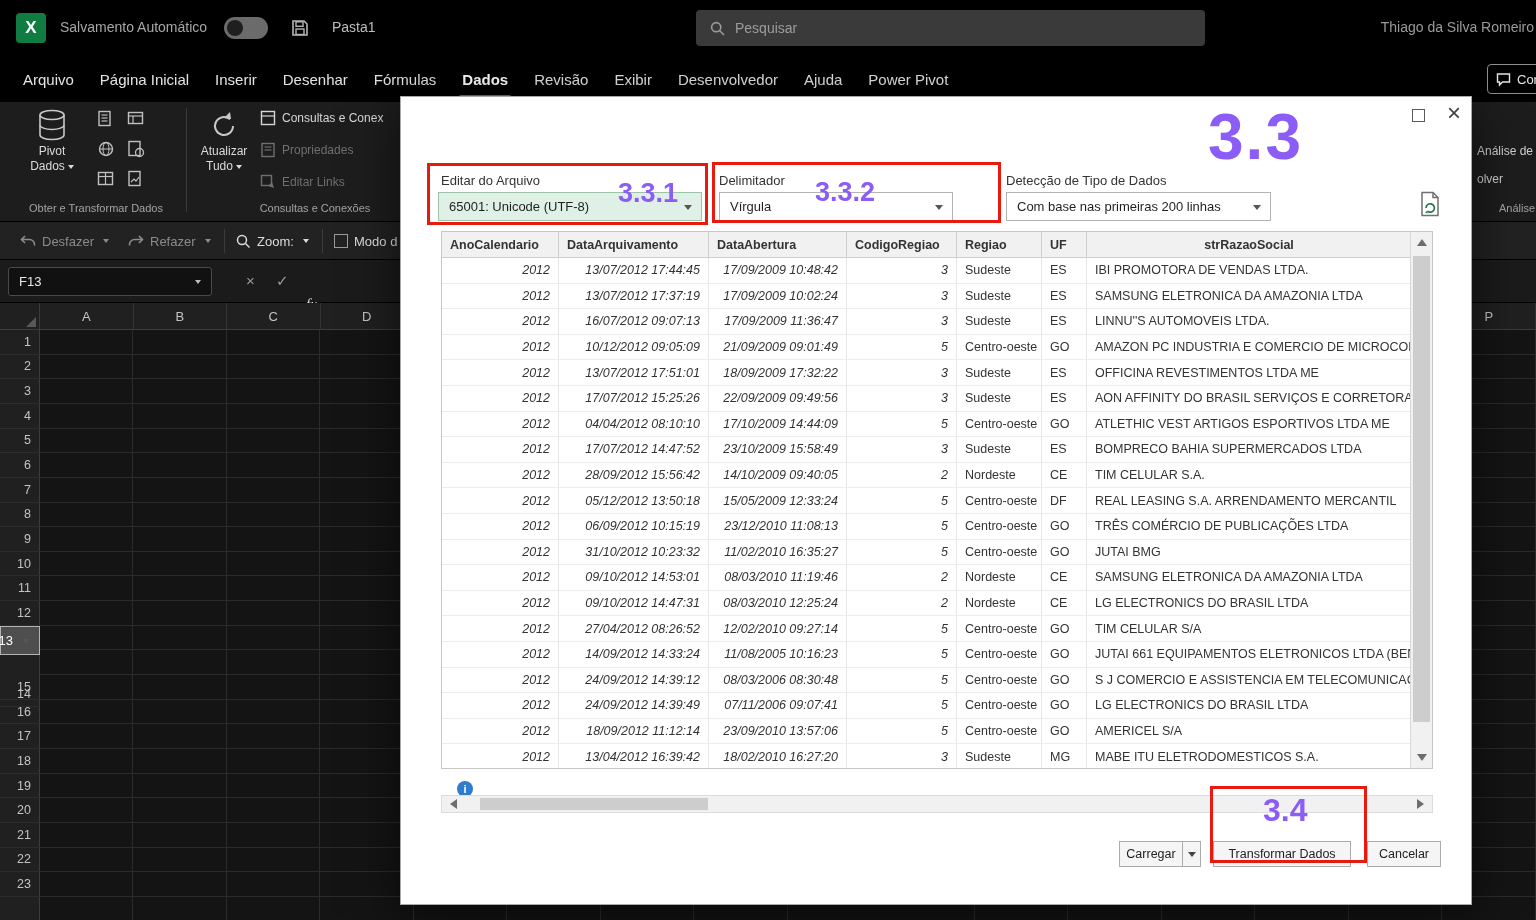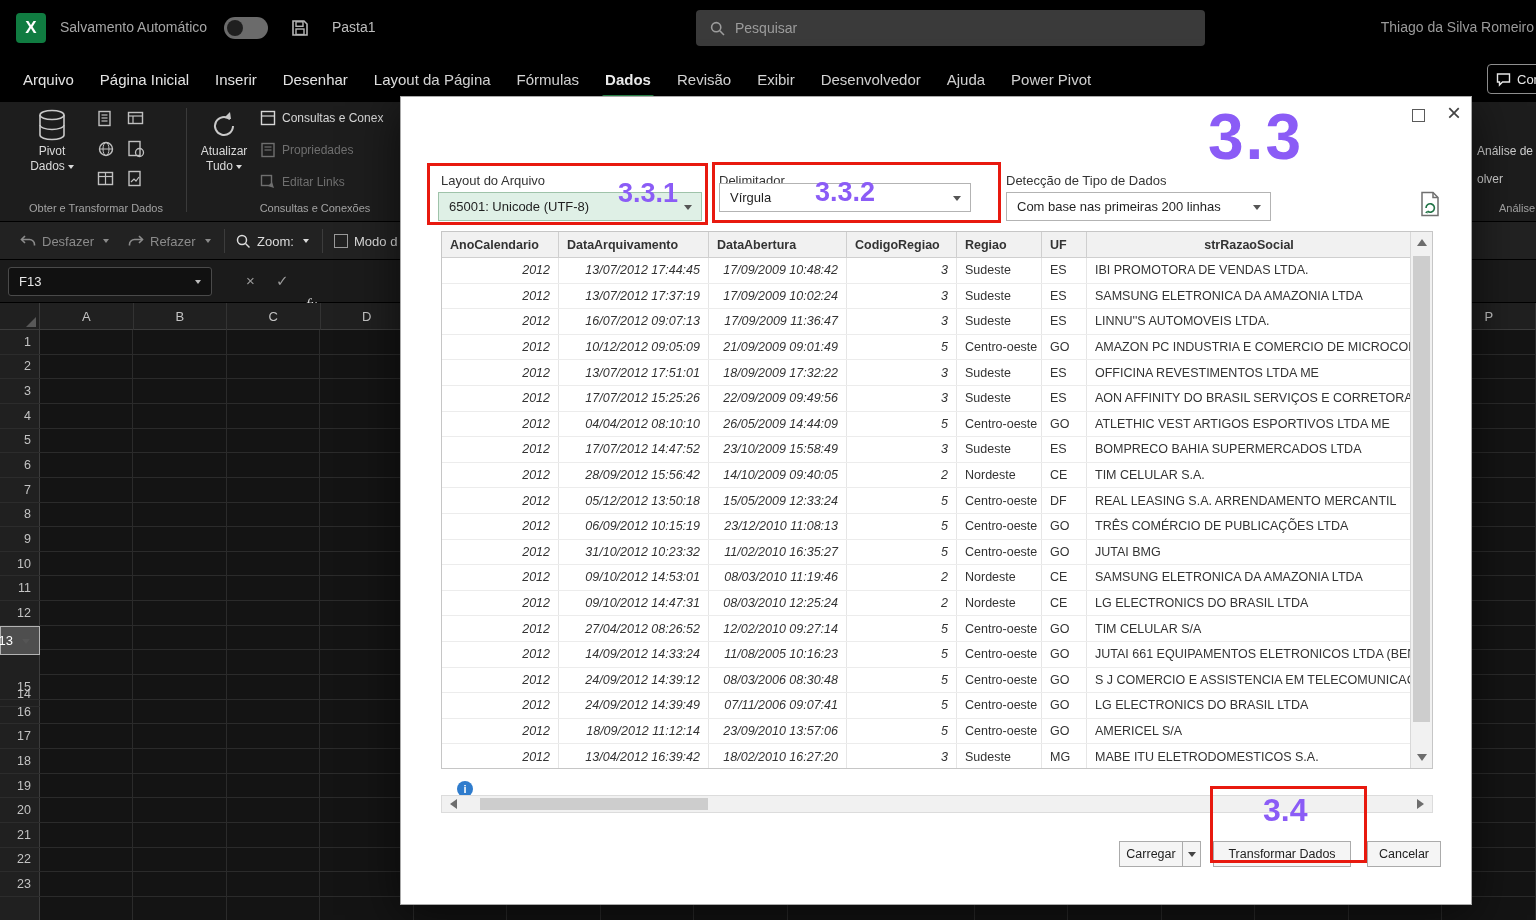--- a/index.html
+++ b/index.html
@@ -182,21 +182,20 @@
     </div>
     <span class="user-name">Thiago da Silva Romeiro</span>
   </div>
 
   <div class="menubar">
     <div id="menu-tabs" style="display:flex;">
         <div class="tab">Arquivo</div>
         <div class="tab">Página Inicial</div>
         <div class="tab">Inserir</div>
         <div class="tab">Desenhar</div>
-        <div class="tab">Layout da Página</div>
         <div class="tab">Fórmulas</div>
         <div class="tab active">Dados</div>
         <div class="tab">Revisão</div>
         <div class="tab">Exibir</div>
         <div class="tab">Desenvolvedor</div>
         <div class="tab">Ajuda</div>
         <div class="tab">Power Pivot</div>
       </div>
     <div class="comments-btn">
       <svg width="15" height="15" viewBox="0 0 15 15">
@@ -368,27 +367,27 @@
         <div class="rowhead" style="top: 493px;">21</div>
         <div class="rowhead" style="top: 517.65px;">22</div>
         <div class="rowhead" style="top: 542.3px;">23</div>
       </div>
   </div>
 
   <div class="dialog">
     <div class="dlg-max"></div>
     <div class="dlg-close">×</div>
 
-    <div class="fld-label" style="left:40px; top:76px;">Layout do Arquivo</div>
+    <div class="fld-label" style="left:40px; top:76px;">Editar do Arquivo</div>
     <div class="sel green" style="left:37px; top:95px; width:264px;">
       <span>65001: Unicode (UTF-8)</span>
     </div>
 
     <div class="fld-label" style="left:318px; top:76px;">Delimitador</div>
-    <div class="sel" style="left:318px; top:86px; width:252px;">
+    <div class="sel" style="left:318px; top:95px; width:234px;">
       <span>Vírgula</span>
     </div>
 
     <div class="fld-label" style="left:605px; top:76px;">Detecção de Tipo de Dados</div>
     <div class="sel" style="left:605px; top:95px; width:265px;">
       <span>Com base nas primeiras 200 linhas</span>
     </div>
 
     <svg class="doc-ic" width="22" height="26" viewBox="0 0 22 26">
       <path d="M3 1.5 h11 l5 5 v18 h-16 z" fill="none" stroke="#707070" stroke-width="1.5"></path>
@@ -458,21 +457,21 @@
             <div class="pq-cell num" style="width: 150px;">17/07/2012 15:25:26</div>
             <div class="pq-cell num" style="width: 138px;">22/09/2009 09:49:56</div>
             <div class="pq-cell num" style="width: 110px;">3</div>
             <div class="pq-cell" style="width: 85px;">Sudeste</div>
             <div class="pq-cell" style="width: 45px;">ES</div>
             <div class="pq-cell" style="width: 325px;">AON AFFINITY DO BRASIL SERVIÇOS E CORRETORA DE</div>
           </div>
           <div class="pq-row">
             <div class="pq-cell num" style="width: 117px;">2012</div>
             <div class="pq-cell num" style="width: 150px;">04/04/2012 08:10:10</div>
-            <div class="pq-cell num" style="width: 138px;">26/05/2009 14:44:09</div>
+            <div class="pq-cell num" style="width: 138px;">17/10/2009 14:44:09</div>
             <div class="pq-cell num" style="width: 110px;">5</div>
             <div class="pq-cell" style="width: 85px;">Centro-oeste</div>
             <div class="pq-cell" style="width: 45px;">GO</div>
             <div class="pq-cell" style="width: 325px;">ATLETHIC VEST ARTIGOS ESPORTIVOS LTDA ME</div>
           </div>
           <div class="pq-row">
             <div class="pq-cell num" style="width: 117px;">2012</div>
             <div class="pq-cell num" style="width: 150px;">17/07/2012 14:47:52</div>
             <div class="pq-cell num" style="width: 138px;">23/10/2009 15:58:49</div>
             <div class="pq-cell num" style="width: 110px;">3</div>

